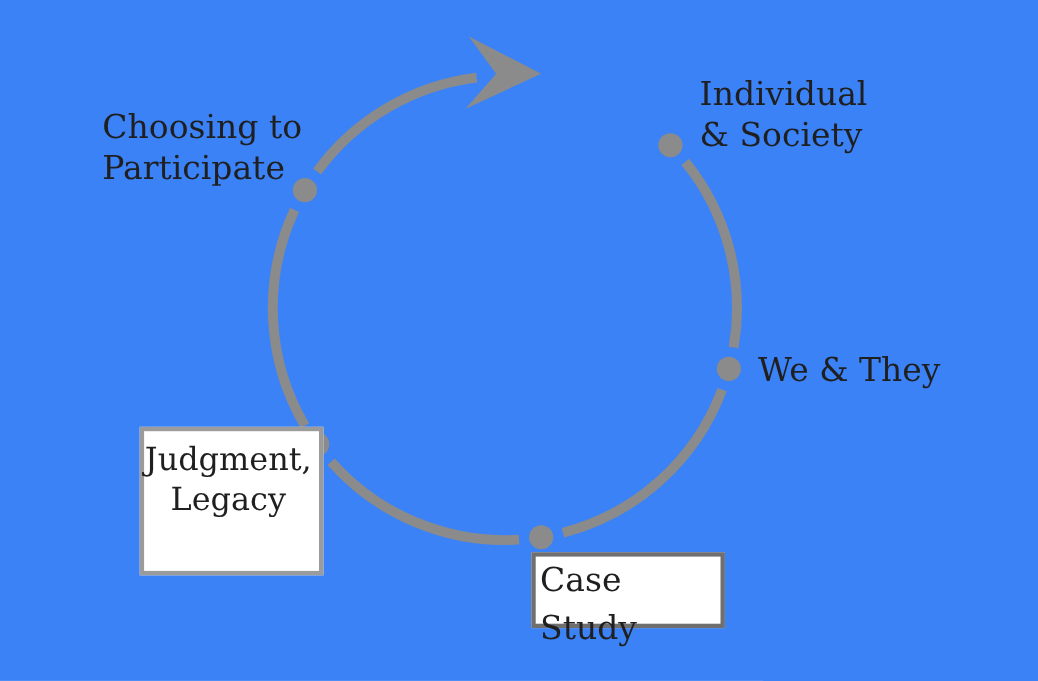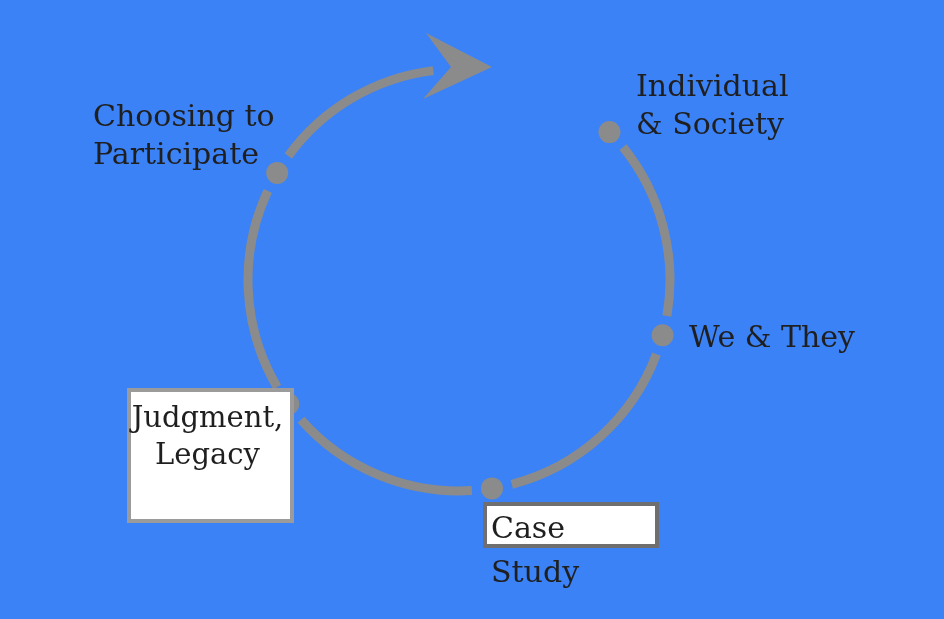--- a/index.html
+++ b/index.html
@@ -34,21 +34,21 @@
     width: 167px; height: 135px;
     border: 4px solid #9b9b9b;
     font-size: 29px;
     line-height: 37px;
     text-align: center;
     padding: 7px 6px 0 0;
     margin-left: 20px;
   }
   .box-case {
     left: 483px; top: 502px;
-    width: 176px; height: 46px;
+    width: 176px; height: 69px;
     border: 4px solid #6f6f6f;
     font-size: 30px;
     line-height: 44px;
     text-align: left;
     padding-left: 4px;
   }
 </style>
 </head>
 <body>
 

